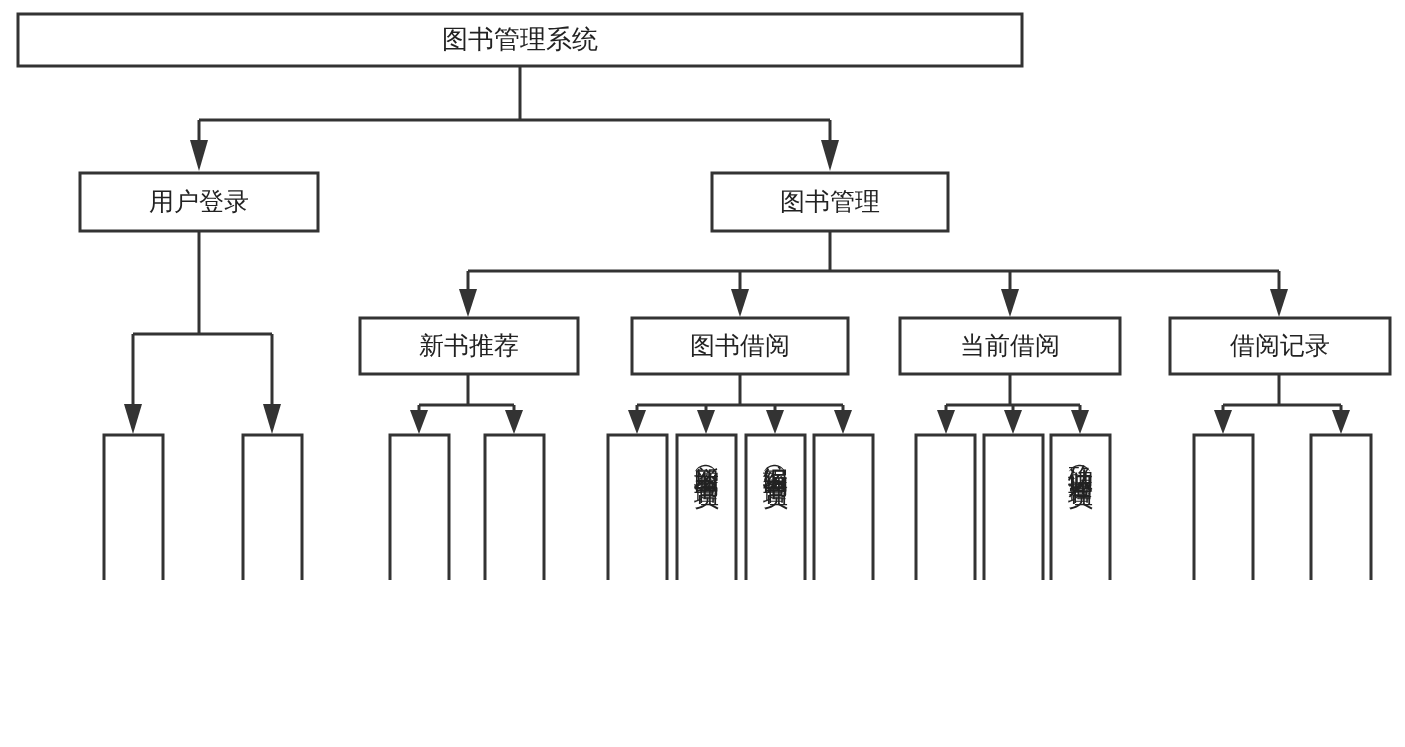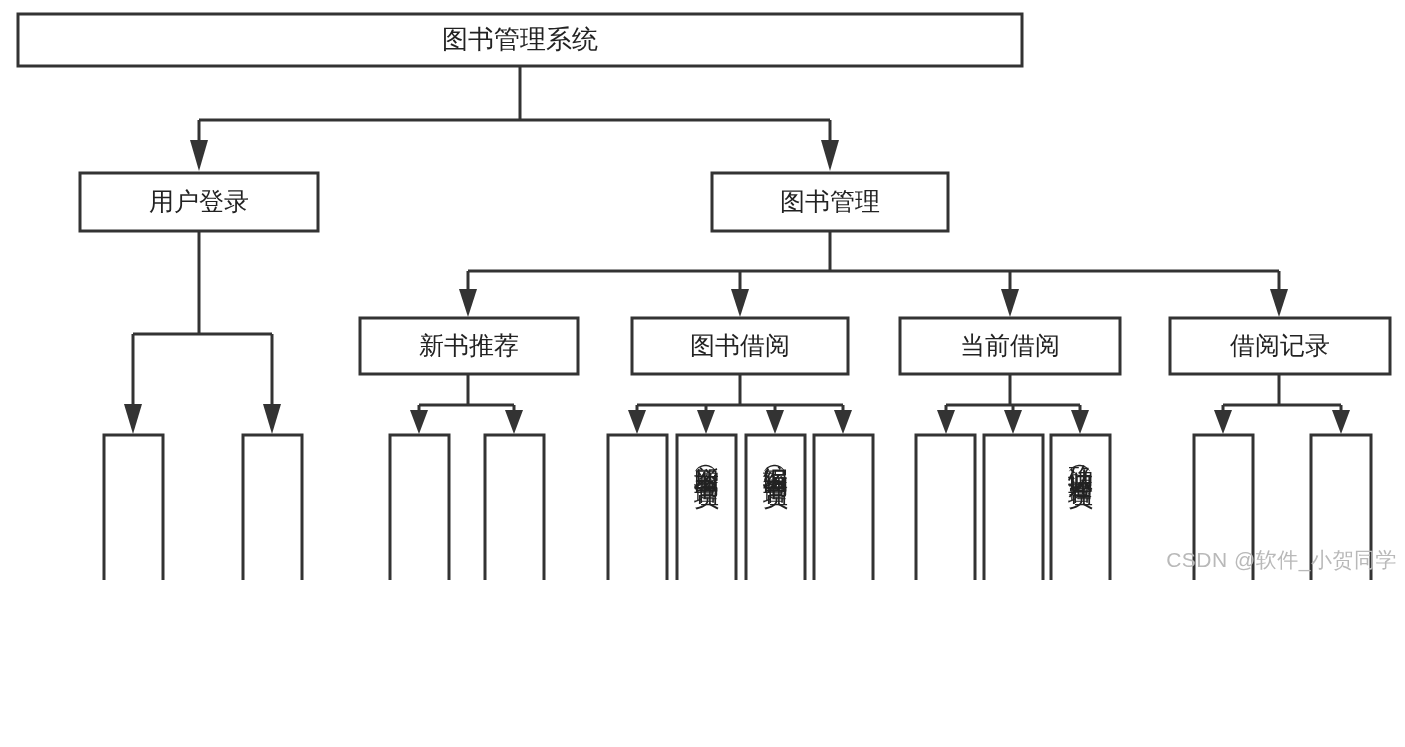--- a/index.html
+++ b/index.html
@@ -248,15 +248,14 @@
   </div>
 
   <div class="vlabel-wrap" style="left:1194px; top:435px; width:59px; height:299px;">
     <span class="vlabel-text">新增借阅记录</span>
   </div>
 
   <div class="vlabel-wrap" style="left:1311px; top:435px; width:60px; height:299px;">
     <span class="vlabel-text">查询借阅记录</span>
   </div>
 
-  <div class="watermark">CSDN @软件_小贺同学</div>
 
 </div>
 
 </body></html>

